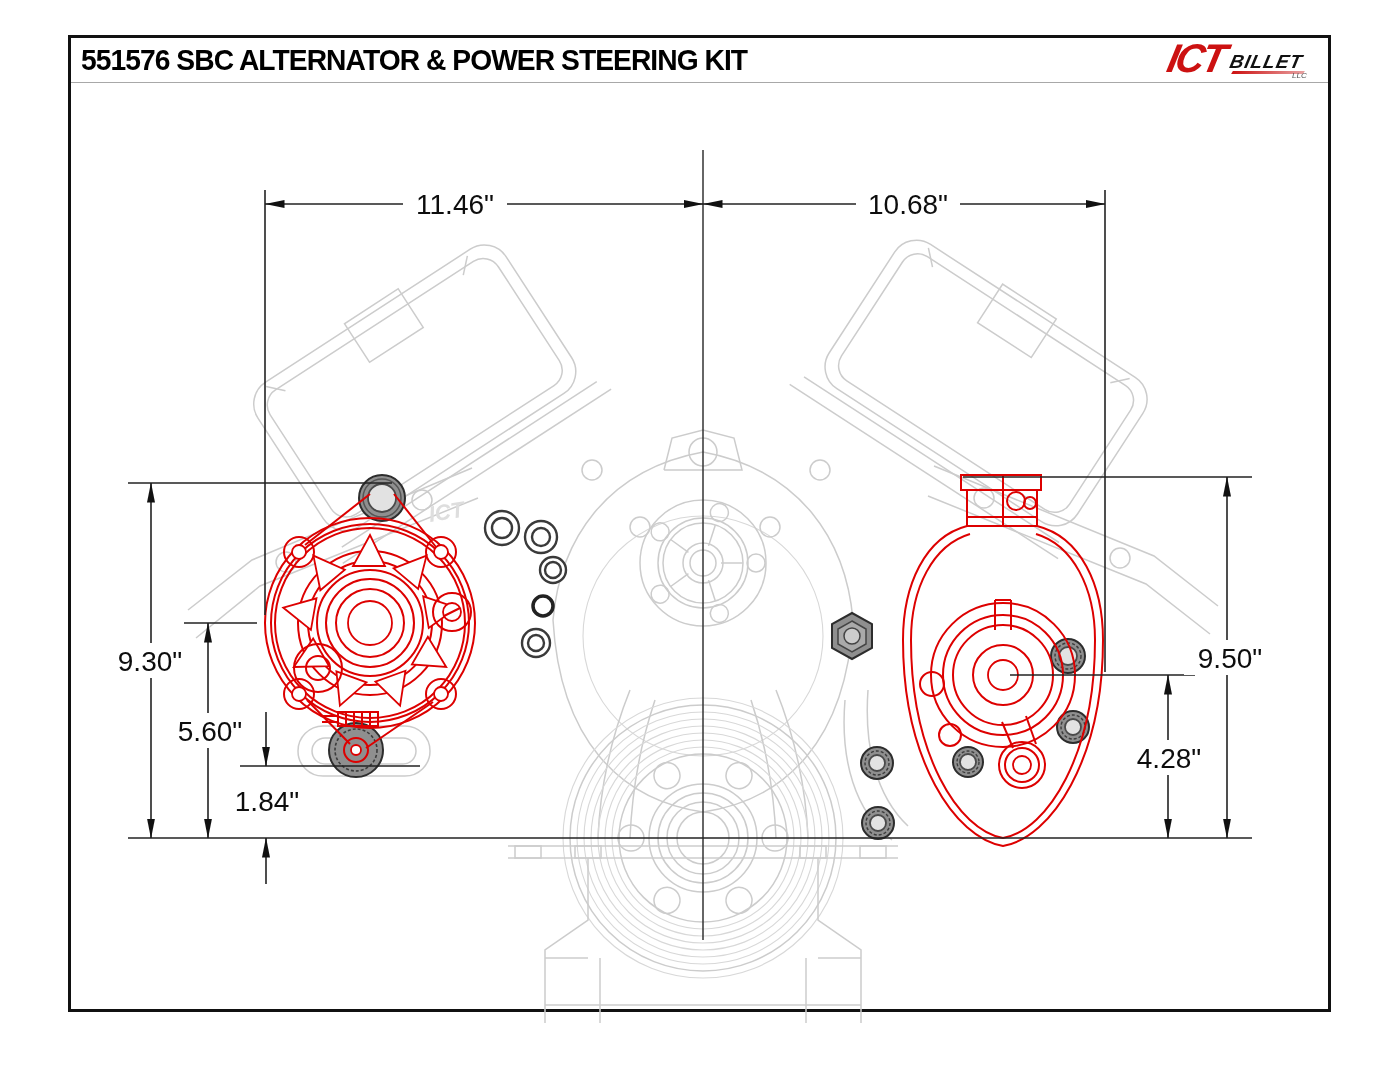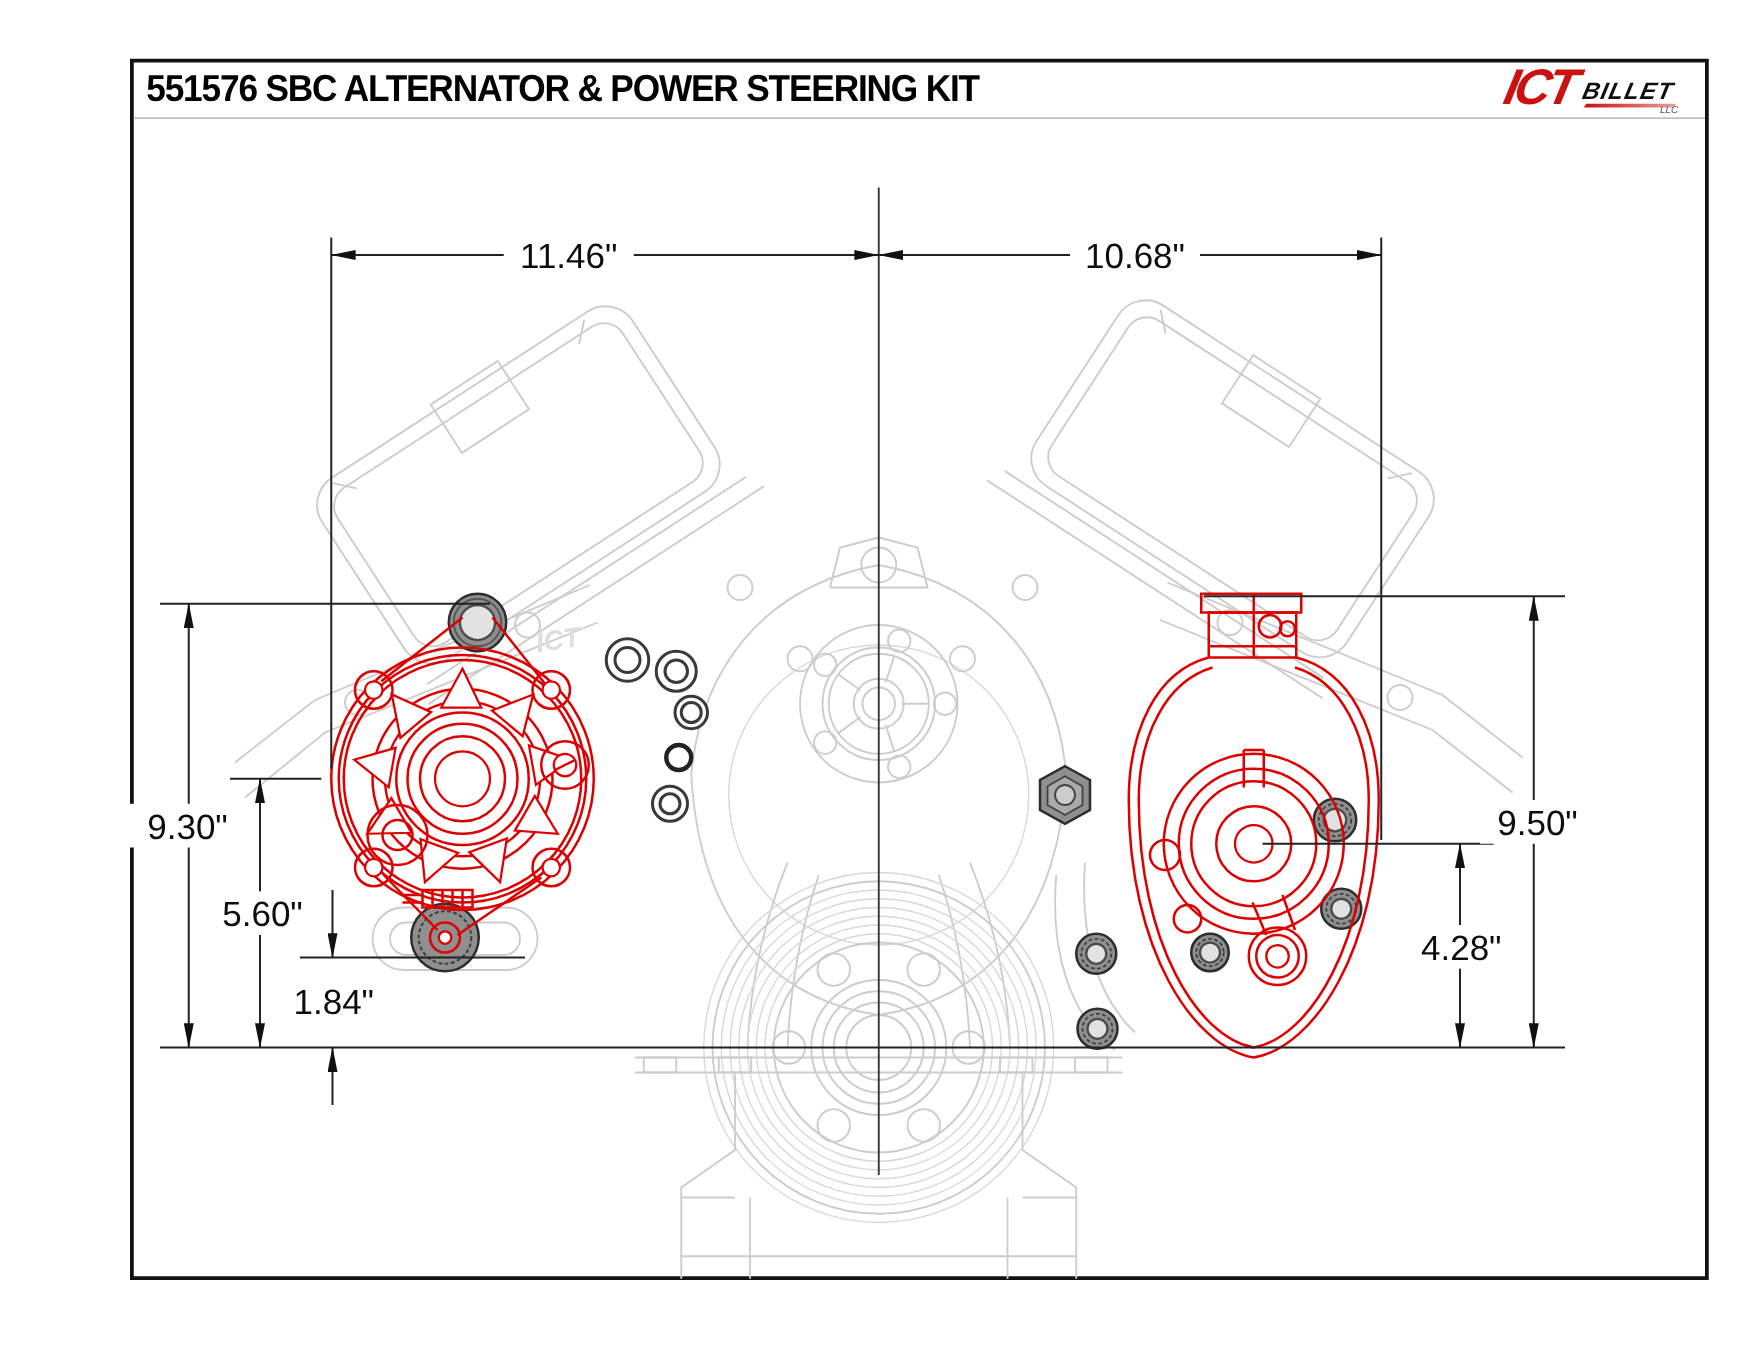--- a/index.html
+++ b/index.html
@@ -1,21 +1,21 @@
 <!DOCTYPE html>
 <html style="--red: #dd0000; --engine: #cccccc; --dim: #222222; --logored: #cc1111;"><head>
 <meta charset="utf-8">
 <style>
   :root{
     --red:#dd0000; --engine:#cccccc; --engine2:#d8d8d8; --dim:#222222; --logored:#cc1111;
   }
   html,body{margin:0;padding:0;background:#ffffff;}
   .sheet{position:relative;width:1400px;height:1082px;background:#fff;overflow:hidden;
          font-family:"Liberation Sans", sans-serif;}
-  .frame{position:absolute;left:68px;top:47px;width:1257px;height:971px;border:3px solid #111;background:#fff;margin-left:36px;}
+  .frame{position:absolute;left:68px;top:35px;width:1257px;height:971px;border:3px solid #111;background:#fff;}
   .titlebar{position:absolute;left:0;top:0;right:0;height:44px;border-bottom:1px solid #a8a8a8;}
   .page-title{position:absolute;left:10px;top:5px;font-size:30px;font-weight:bold;color:#000;
               letter-spacing:-1px;transform:scaleX(.94);transform-origin:left center;white-space:nowrap;}
   .logo{position:absolute;right:10px;top:2px;width:150px;height:40px;}
   .logo-ict{position:absolute;left:0;top:-4px;font-size:40px;font-weight:bold;font-style:italic;
             color:var(--logored);transform:skewX(-12deg);letter-spacing:-3px;}
   .logo-billet{position:absolute;left:62px;top:11px;font-size:19px;font-weight:bold;font-style:italic;
                color:#111;letter-spacing:1px;transform:skewX(-12deg);}
   .logo-bar{position:absolute;left:64px;top:31px;width:72px;height:3px;
             background:linear-gradient(to right,var(--logored),#e8a0a0);transform:skewX(-30deg);}

